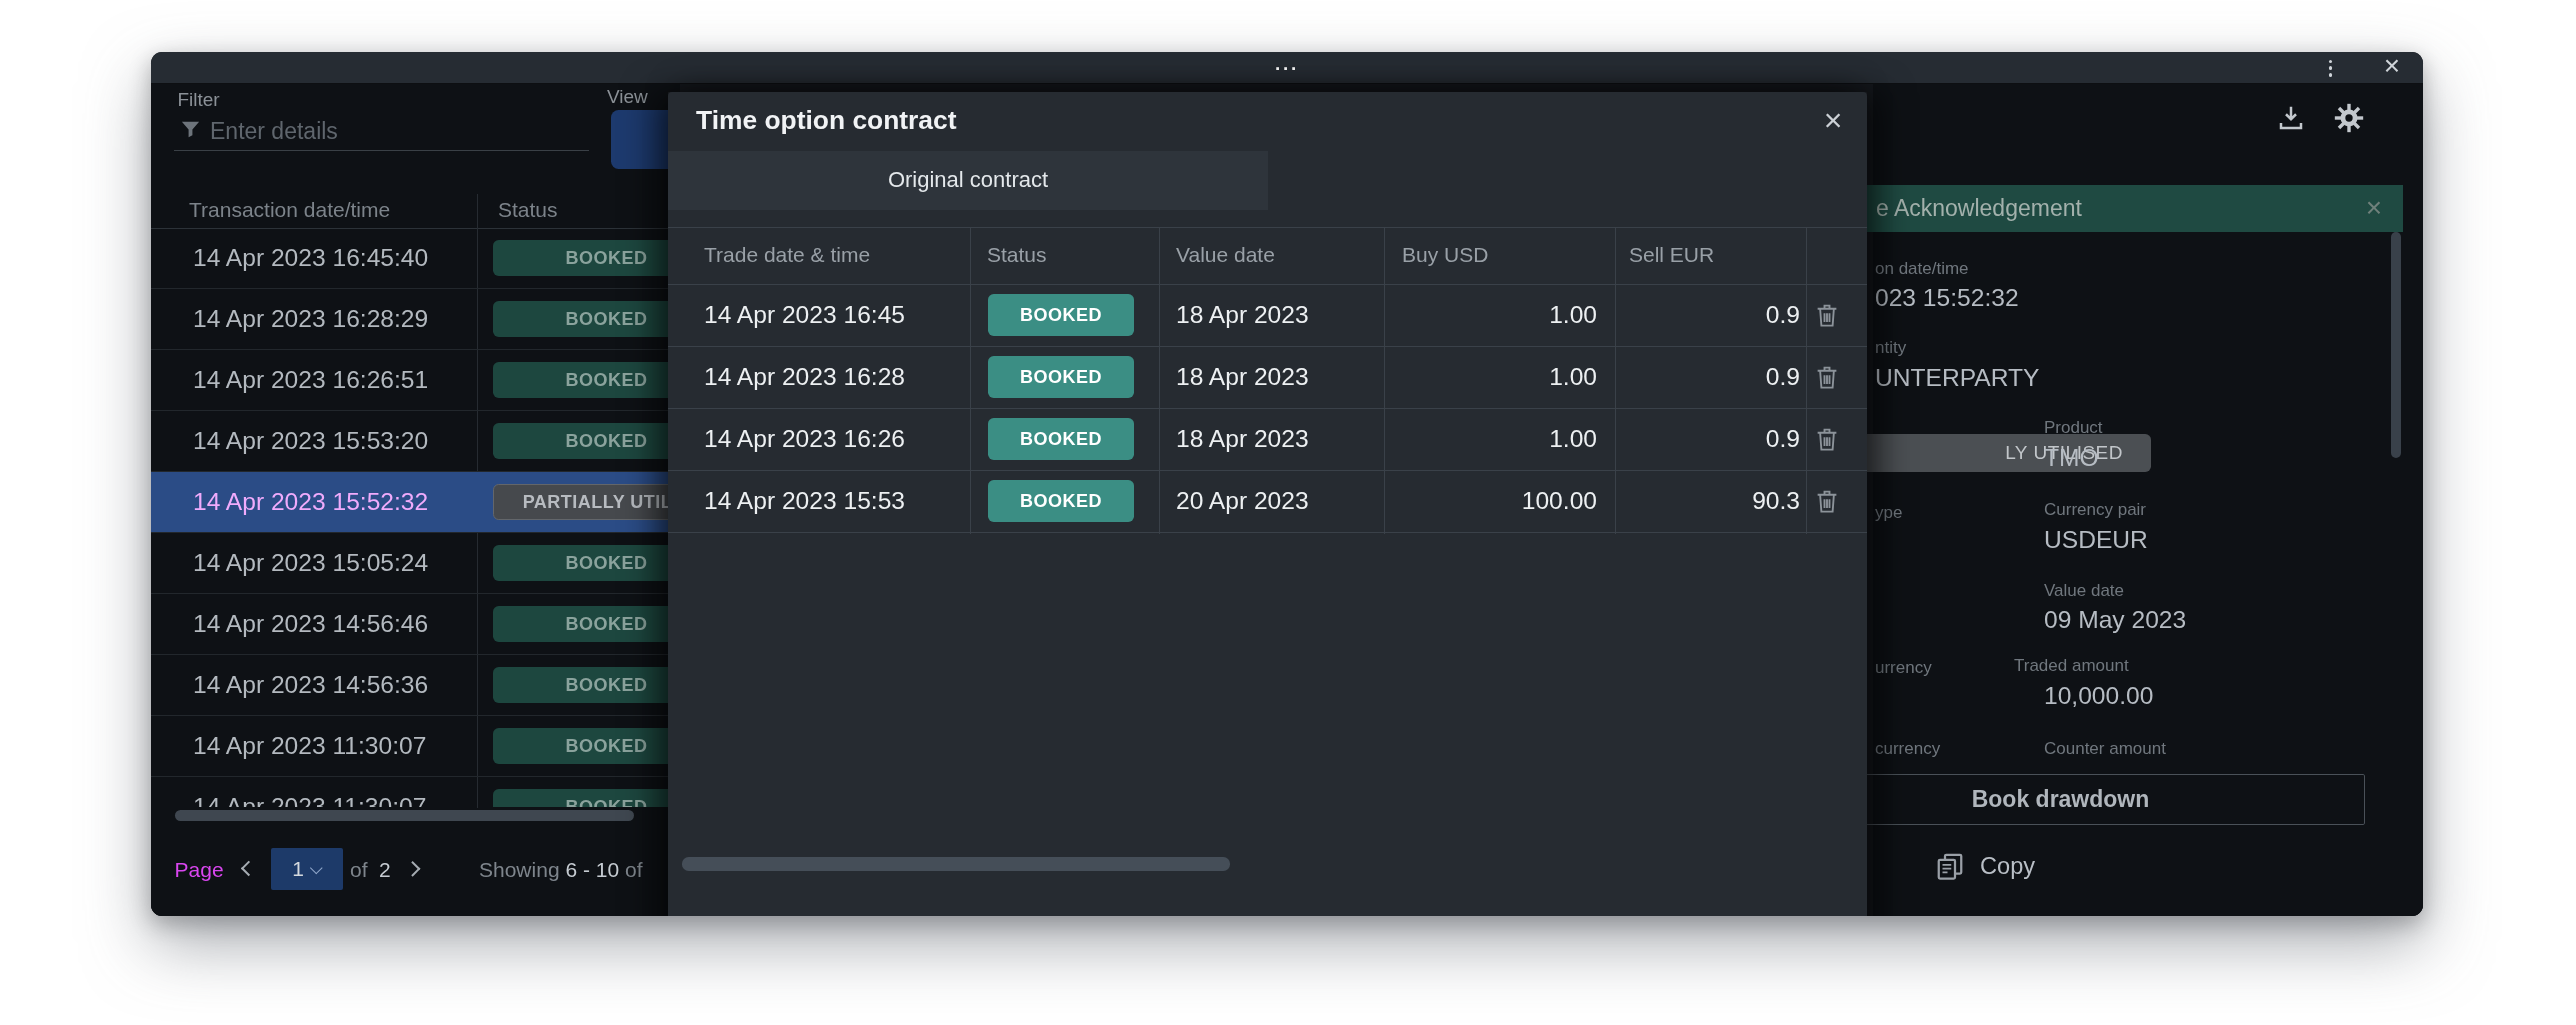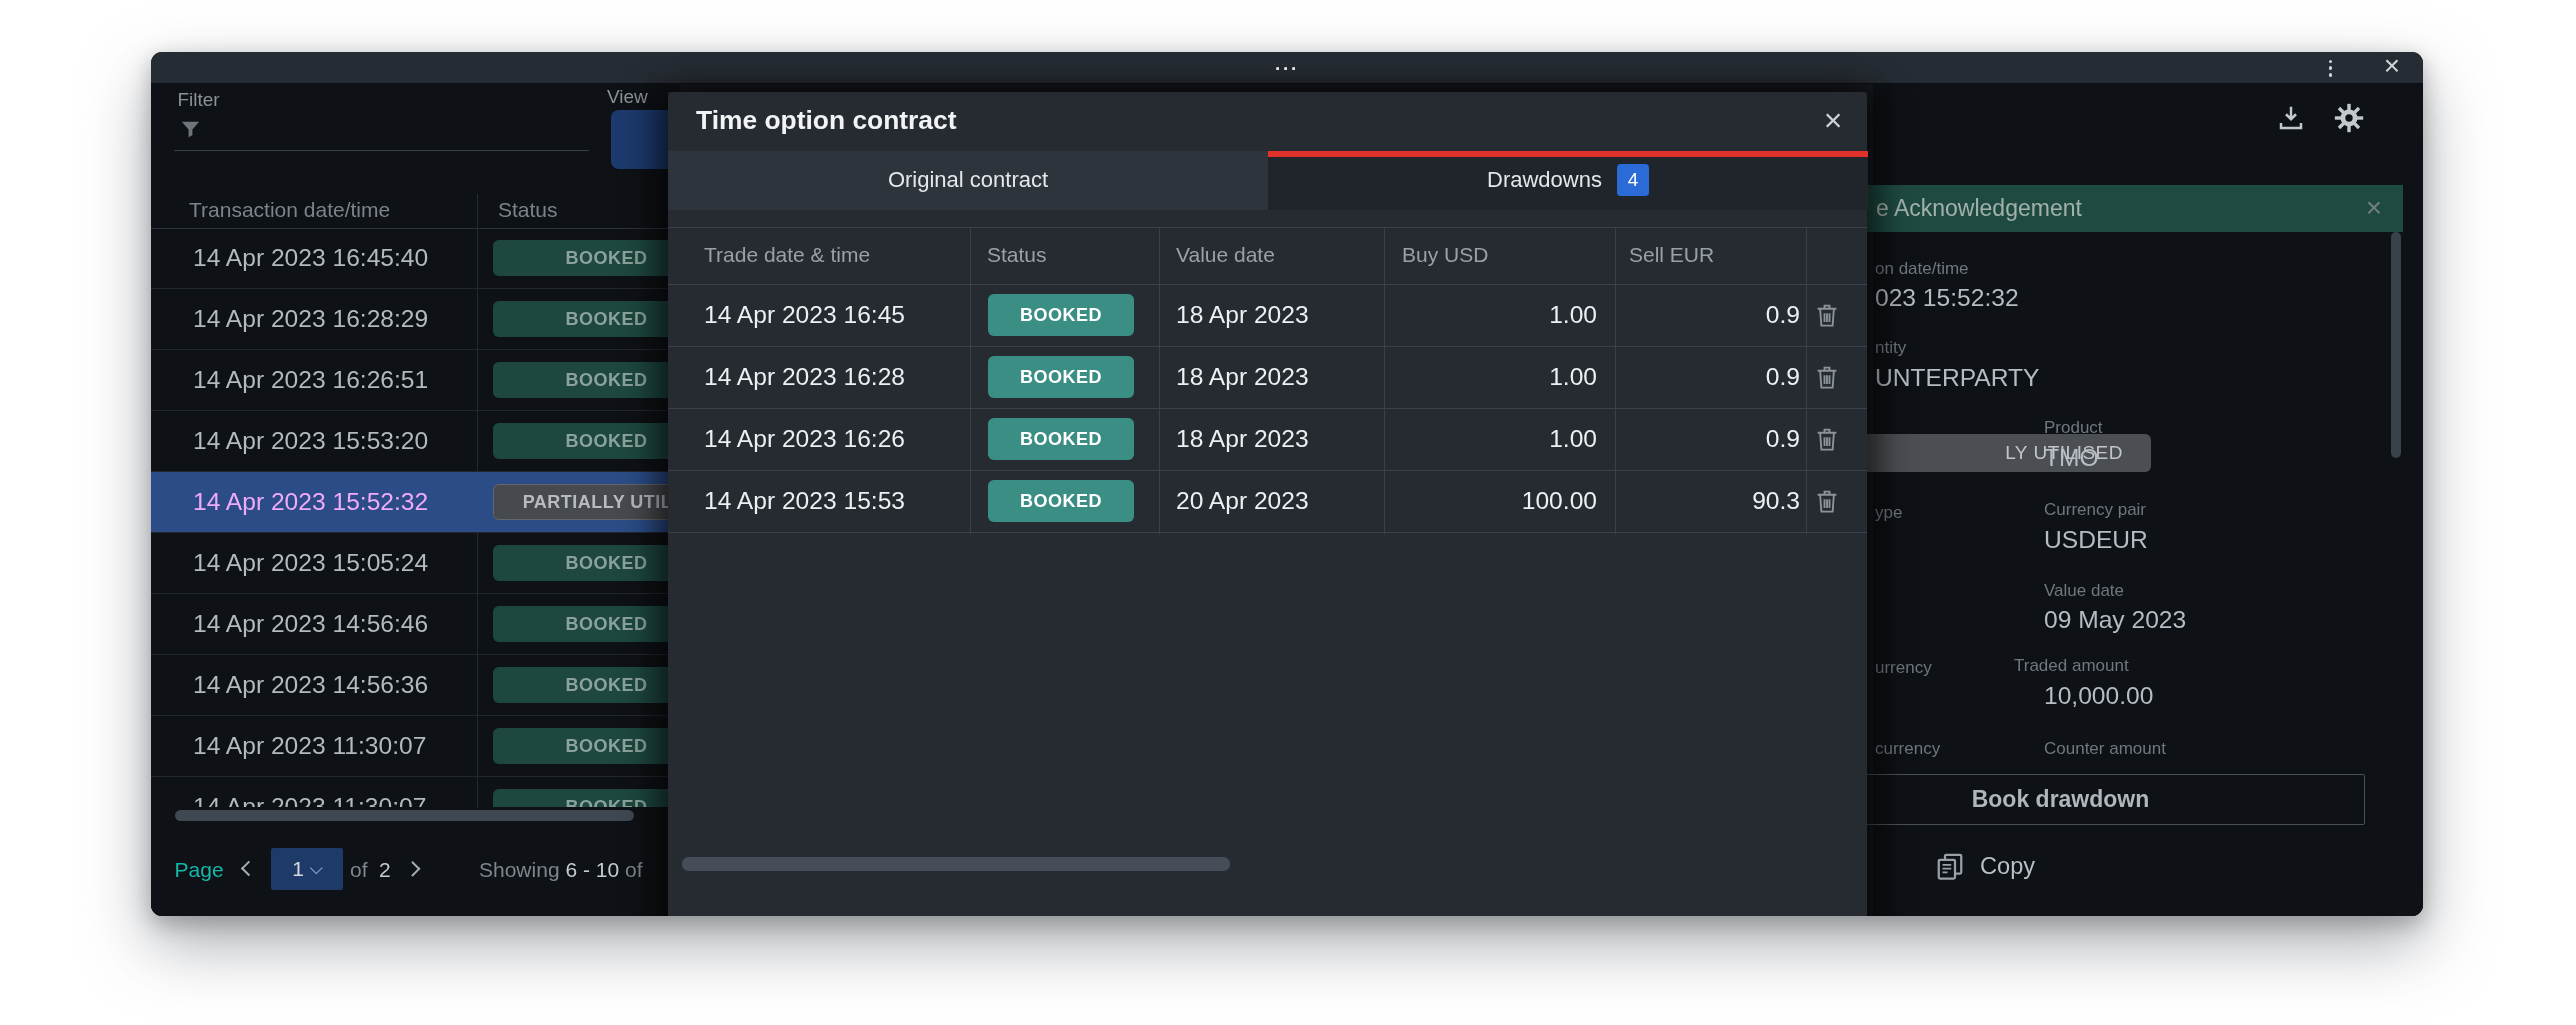--- a/index.html
+++ b/index.html
@@ -47,21 +47,21 @@
   .ldate { position:absolute; left:42px; top:50%; transform:translateY(-50%); color:#b3b9bf; font-size:24.6px; white-space:nowrap; }
   .lrow.selected .ldate { color:#f0abfc; }
   .lbadge { position:absolute; left:342px; top:50%; transform:translateY(-50%); width:227px; height:36px; line-height:36px; text-align:center; border-radius:5.7px; font-size:18px; font-weight:bold; letter-spacing:0.5px; white-space:nowrap; }
   .lbadge.booked { background:#1d473f; color:#8ba39d; }
   .lbadge.partial { background:#46494d; color:#b7bbc0; border:0.9px solid #63666a; line-height:34px; }
 
   .l-hscroll { position:absolute; left:0; top:723px; width:529px; height:16px; z-index:2; }
   .l-hscroll .thumb { position:absolute; left:23.6px; top:2.8px; width:459px; height:11.3px; border-radius:5.7px; background:#3f4750; }
 
   .l-pagination { position:absolute; left:0; top:764px; width:529px; height:43px; z-index:2; font-size:21px; }
-  .pg-label { position:absolute; left:23.6px; top:10.4px; color:#14b8a6; }
+  .pg-label { position:absolute; left:23.6px; top:10.4px; color:#d946ef; }
   .chev { display:inline-block; width:11.3px; height:11.3px; border-left:2.8px solid #a6acb2; border-bottom:2.8px solid #a6acb2; }
   .chev-left  { position:absolute; left:92px; top:15px; transform:rotate(45deg); }
   .chev-right { position:absolute; left:256px; top:15px; transform:rotate(-135deg); }
   .pg-box { position:absolute; left:120px; top:0; width:72px; height:42px; background:#1d3a69; border-radius:1.9px; display:flex; align-items:center; justify-content:center; gap:9.4px; color:#d4d9de; }
   .pg-box .chev-down { display:inline-block; width:8.5px; height:8.5px; border-left:1.9px solid #8fa6c9; border-bottom:1.9px solid #8fa6c9; transform:rotate(-45deg) translateY(-1.9px); }
   .pg-of { position:absolute; left:199px; top:10.4px; color:#7e858c; }
   .pg-total { position:absolute; left:228px; top:10.4px; color:#c6ccd2; }
   .pg-showing { position:absolute; left:328px; top:10.4px; color:#7e858c; white-space:nowrap; }
   .pg-showing b { color:#c6ccd2; font-weight:normal; }
 
@@ -131,20 +131,21 @@
     <div class="content">
 
       <div class="left-bg"></div>
       <div class="mid-bg"></div>
       <div class="right-bg"></div>
 
       <div class="lp-label" style="left:26.4px; top:4.7px;">Filter</div>
       <svg class="funnel" width="23" height="23" viewBox="0 0 24 24">
           <path d="M3 4h18l-7 8v6l-4 2v-8z" fill="#6d747b"></path>
         </svg>
+      <input class="filter-input" type="text" placeholder="Enter details" style="">
       <div class="filter-underline"></div>
       <div class="lp-label" style="left:456px; top:1.9px;">View</div>
       <div class="view-btn"></div>
 
       <div class="ltable-head">
         <div class="lth-date">Transaction date/time</div>
         <div class="lth-status">Status</div>
       </div>
       <div class="l-divider"></div>
 
@@ -275,24 +276,20 @@
       </div>
 
       <div class="modal">
         <div class="m-header">
           <div class="m-title">Time option contract</div>
           <div class="m-close">×</div>
         </div>
         <div class="m-tabs">
           <div class="m-tab inactive">
             <span>Original contract</span>
-          </div>
-          <div class="m-tab active">
-            <span>Drawdowns</span>
-            <span class="tab-badge">4</span>
           </div>
         </div>
 
         <div class="m-table">
           <div class="vsep" style="left:302px;"></div>
           <div class="vsep" style="left:491px;"></div>
           <div class="vsep" style="left:716px;"></div>
           <div class="vsep" style="left:947px;"></div>
           <div class="vsep" style="left:1138px;"></div>
           <div class="m-thead">

